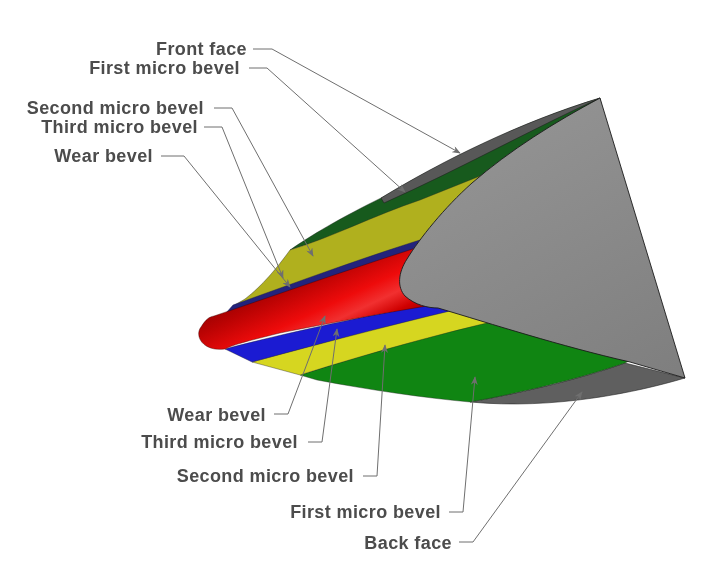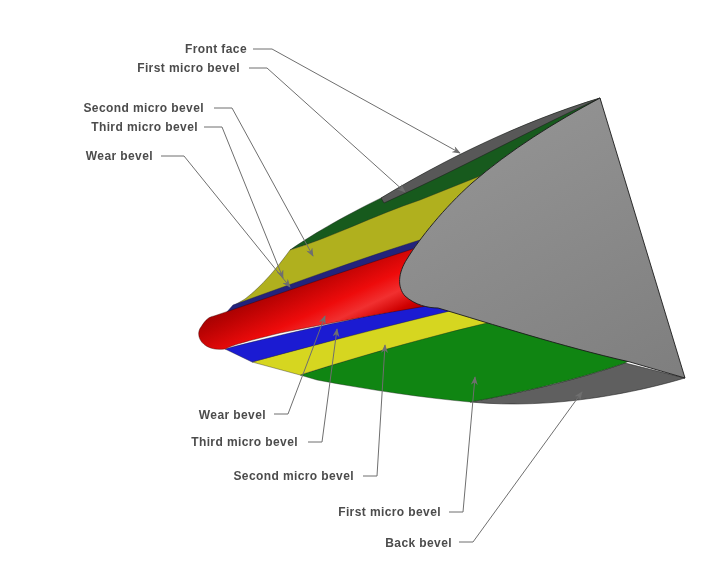--- a/index.html
+++ b/index.html
@@ -7,21 +7,21 @@
     position:relative;
     width:709px;height:569px;
     background:#ffffff;
     overflow:hidden;
     font-family:"Liberation Sans","DejaVu Sans",sans-serif;
   }
   #blade-svg{position:absolute;left:0;top:0;}
   .lbl{
     position:absolute;
     font-weight:bold;
-    font-size:12px;
+    font-size:18px;
     letter-spacing:0.4px;
     line-height:18px;
     color:#4c4c4c;
     white-space:nowrap;
     text-align:left;
   }
 </style>
 </head>
 <body>
 
@@ -93,15 +93,15 @@
   <div class="lbl" style="right:462px;top:40px">Front face</div>
   <div class="lbl" style="right:469px;top:59px">First micro bevel</div>
   <div class="lbl" style="right:505px;top:99px">Second micro bevel</div>
   <div class="lbl" style="right:511px;top:118px">Third micro bevel</div>
   <div class="lbl" style="right:556px;top:147px">Wear bevel</div>
 
   <div class="lbl" style="right:443px;top:406px">Wear bevel</div>
   <div class="lbl" style="right:411px;top:433px">Third micro bevel</div>
   <div class="lbl" style="right:355px;top:467px">Second micro bevel</div>
   <div class="lbl" style="right:268px;top:503px">First micro bevel</div>
-  <div class="lbl" style="right:257px;top:534px">Back bevel</div>
+  <div class="lbl" style="right:257px;top:534px">Back face</div>
 
 </div>
 
 </body></html>

